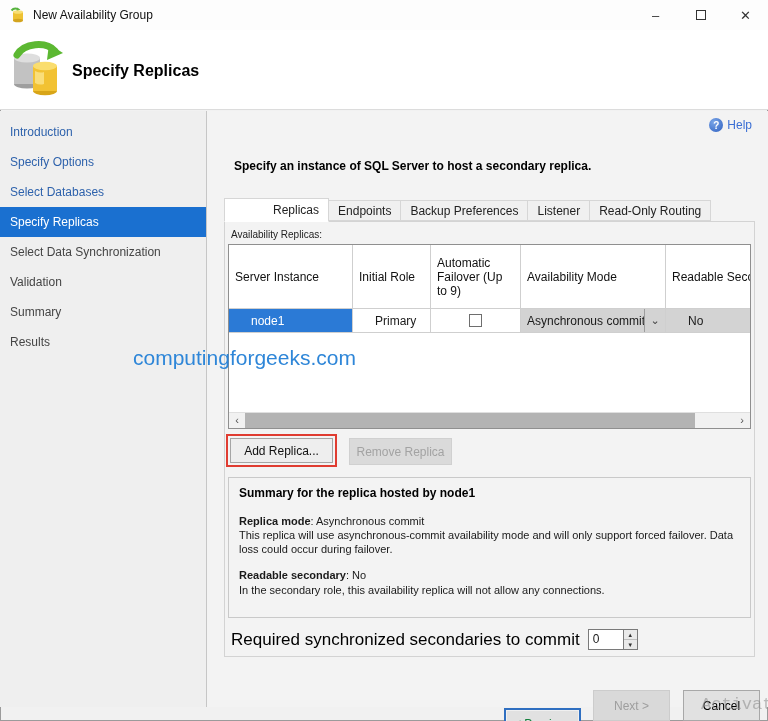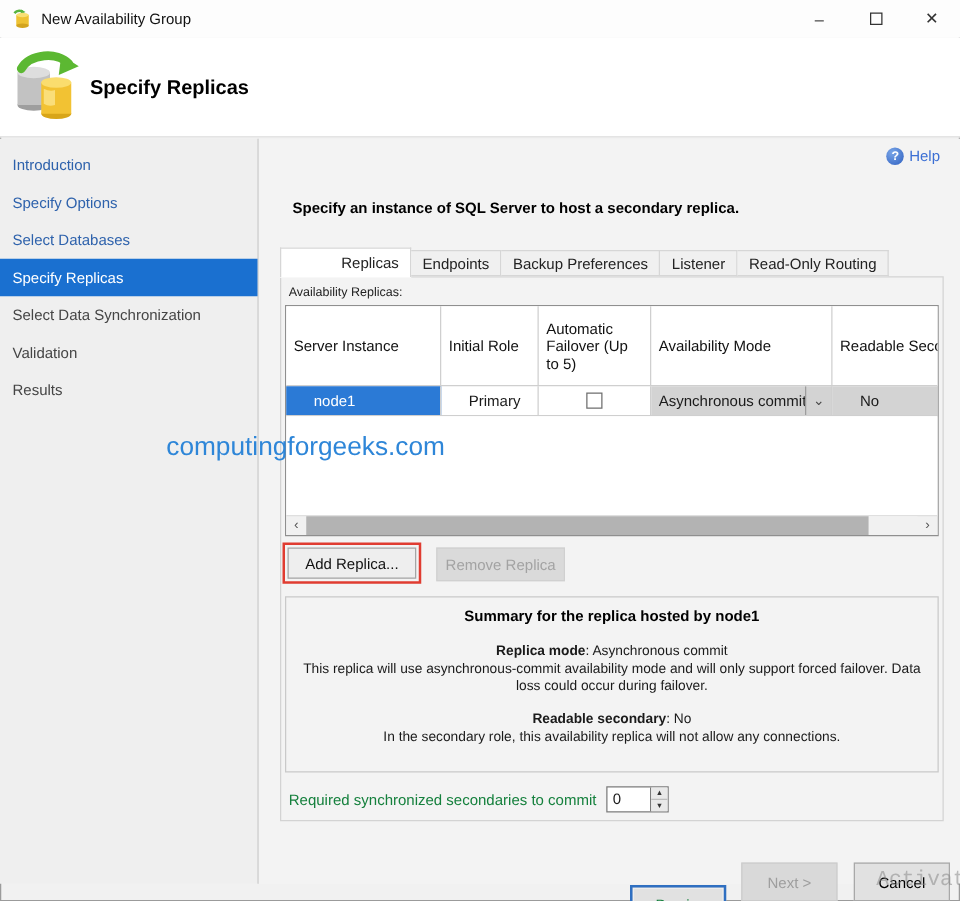--- a/index.html
+++ b/index.html
@@ -69,28 +69,28 @@
   .scroll-thumb { width:450px; background:#b3b3b3; }
   .scroll-track { flex:1; background:#f1f1f1; }
 
   
   .add-wrap { position:absolute; left:1px; top:212px; border:2px solid #e03c31; padding:2px; }
   .btn { font-size:12px; color:#111; background:#eeeeee; border:1px solid #a5a5a5; display:flex; align-items:center; justify-content:center; cursor:default; }
   .btn-add { width:103px; height:25px; }
   .btn-remove { position:absolute; left:124px; top:216px; width:103px; height:27px; background:#dadada; color:#a3a3a3; border:1px solid #d0d0d0; }
 
   
-  .summary { position:absolute; left:3px; top:255px; width:523px; height:141px; border:1px solid #c9c9c9; padding:8px 10px; font-size:11px; line-height:1.3; color:#1a1a1a;text-align:center; }
+  .summary { position:absolute; left:3px; top:255px; width:523px; height:141px; border:1px solid #c9c9c9; padding:8px 10px; font-size:11px; line-height:1.3; color:#1a1a1a; }
   .summary .sum-title { font-size:12px; font-weight:bold; margin-bottom:12px; color:#000; }
   .summary .lbl { font-weight:bold; }
   .summary .block { margin-bottom:12px; }
 
   
   .required-row { position:absolute; left:6px; top:407px; display:flex; align-items:center; gap:8px; }
-  .required-row .req-label { font-size:12px; color:#15803d; }
+  .required-row .req-label { font-size:17px; color:#000000; }
   .spinbox { width:50px; height:21px; border:1px solid #7a7a7a; background:#fff; display:flex; }
   .spin-value { flex:1; padding-left:4px; font-size:12px; line-height:19px; }
   .spin-btns { width:14px; border-left:1px solid #7a7a7a; display:flex; flex-direction:column; }
   .spin-btn { flex:1; background:#e9e9e9; display:flex; align-items:center; justify-content:center; font-size:6px; color:#333; }
   .spin-btn.up { border-bottom:1px solid #bdbdbd; }
 
   
   .footer-btn { position:absolute; width:77px; height:31px; font-size:12px; display:flex; align-items:center; justify-content:center; cursor:default; }
   .btn-previous { left:297px; top:597px; background:#e1e1e1; border:2px solid #2f6fc1; box-shadow:inset 0 0 0 1px #f0f0f0; color:#15803d; }
   .btn-next { left:386px; top:579px; background:#d9d9d9; border:1px solid #cccccc; color:#9e9e9e; }
@@ -144,20 +144,21 @@
 
   <div class="body-row">
 
     <div class="sidebar">
       <div class="nav-item visited">Introduction</div>
       <div class="nav-item visited">Specify Options</div>
       <div class="nav-item visited">Select Databases</div>
       <div class="nav-item selected">Specify Replicas</div>
       <div class="nav-item">Select Data Synchronization</div>
       <div class="nav-item">Validation</div>
+      <div class="nav-item">Summary</div>
       <div class="nav-item">Results</div>
     </div>
 
     <div class="content">
 
       <div class="help">
         <span class="help-icon">?</span>
         <span>Help</span>
       </div>
 
@@ -171,21 +172,21 @@
         <div class="tab">Read-Only Routing</div>
       </div>
 
       <div class="panel">
         <div class="avail-label">Availability Replicas:</div>
 
         <div class="grid">
           <div class="grid-header">
             <div class="gh-cell c1">Server Instance</div>
             <div class="gh-cell c2">Initial Role</div>
-            <div class="gh-cell c3">Automatic Failover (Up to 5)</div>
+            <div class="gh-cell c3">Automatic Failover (Up to 9)</div>
             <div class="gh-cell c4">Availability Mode</div>
             <div class="gh-cell c5">Readable Secondary</div>
           </div>
           <div class="grid-row">
             <div class="gr-cell c1 cell-server">node1</div>
             <div class="gr-cell c2">Primary</div>
             <div class="gr-cell c3 cell-check">
               <span class="checkbox"></span>
             </div>
             <div class="gr-cell c4 cell-combo">

